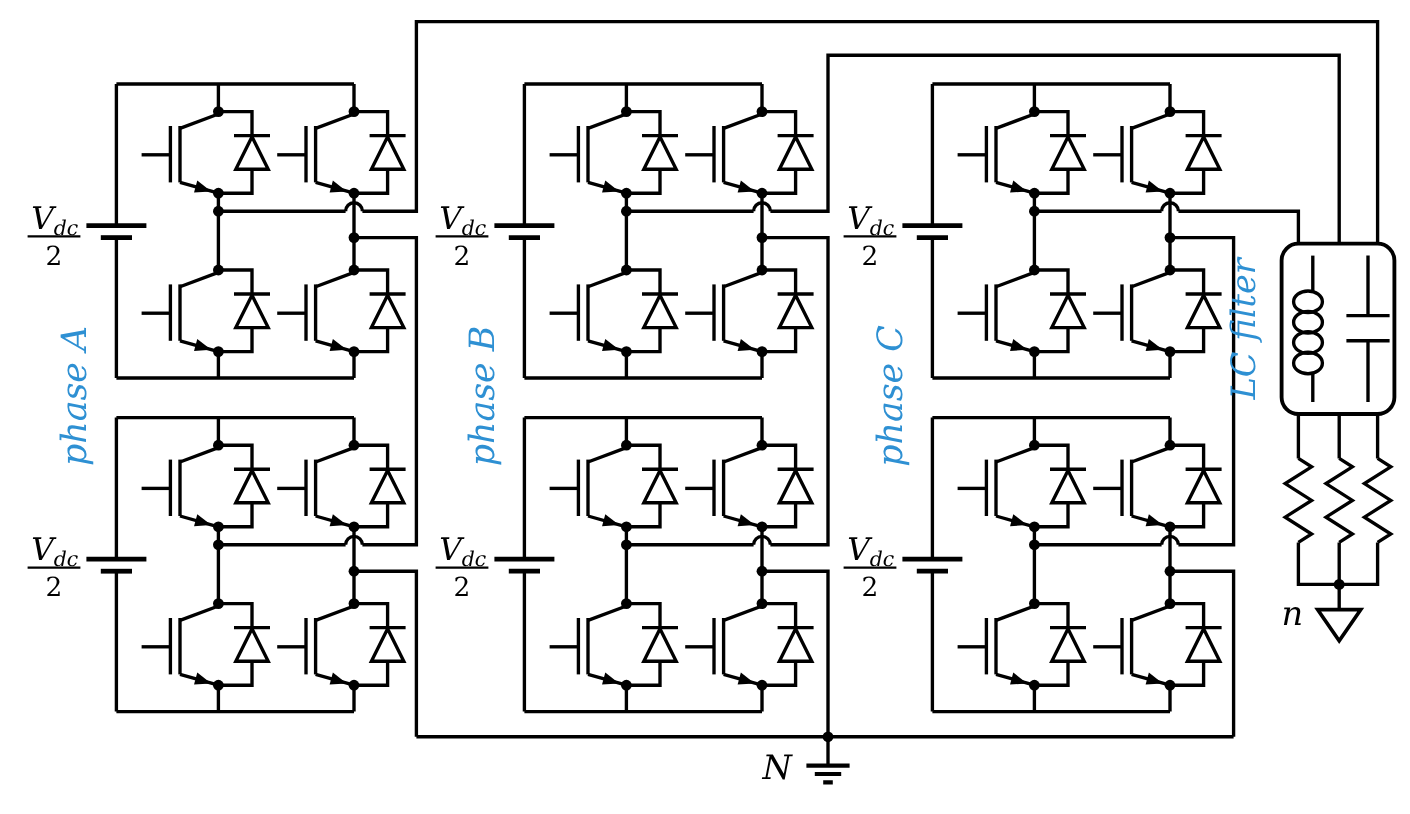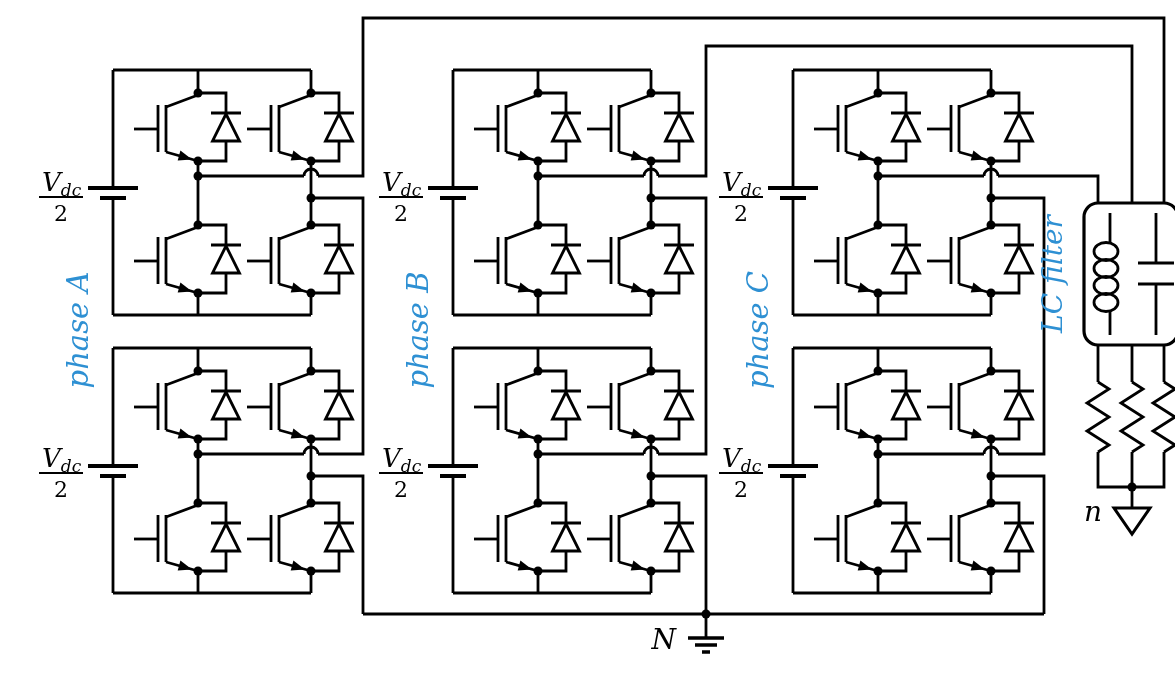--- a/index.html
+++ b/index.html
@@ -1,16 +1,16 @@
 <!DOCTYPE html>
 <html style="--line: #000000; --accent: #2e90d3; --background: #ffffff;"><head>
 <meta charset="utf-8">
 <style>
   html,body{margin:0;padding:0;background:var(--background,#fff);}
-  .stage{width:964px;height:678px;position:relative;background:var(--background,#fff);font-family:"DejaVu Serif",serif;margin-left:16px;}
+  .stage{width:964px;height:678px;position:relative;background:var(--background,#fff);font-family:"DejaVu Serif",serif;}
   svg{display:block;}
   .w{stroke:var(--line,#000);stroke-width:2.8;fill:none;stroke-linejoin:miter;stroke-linecap:butt;}
   .batt{stroke:var(--line,#000);stroke-width:4;fill:none;}
   .box{stroke:var(--line,#000);stroke-width:3.2;fill:none;}
   .gnd{stroke:var(--line,#000);stroke-width:3.5;fill:none;}
   .dot{fill:var(--line,#000);stroke:none;}
   .arrowhead{fill:var(--line,#000);stroke:none;}
   .diode-tri{fill:#fff;stroke:var(--line,#000);stroke-width:2.8;stroke-linejoin:miter;}
   .gnd-tri{fill:#fff;stroke:var(--line,#000);stroke-width:3;stroke-linejoin:miter;}
   .lbl{font-family:"DejaVu Serif",serif;font-style:italic;fill:var(--line,#000);}

